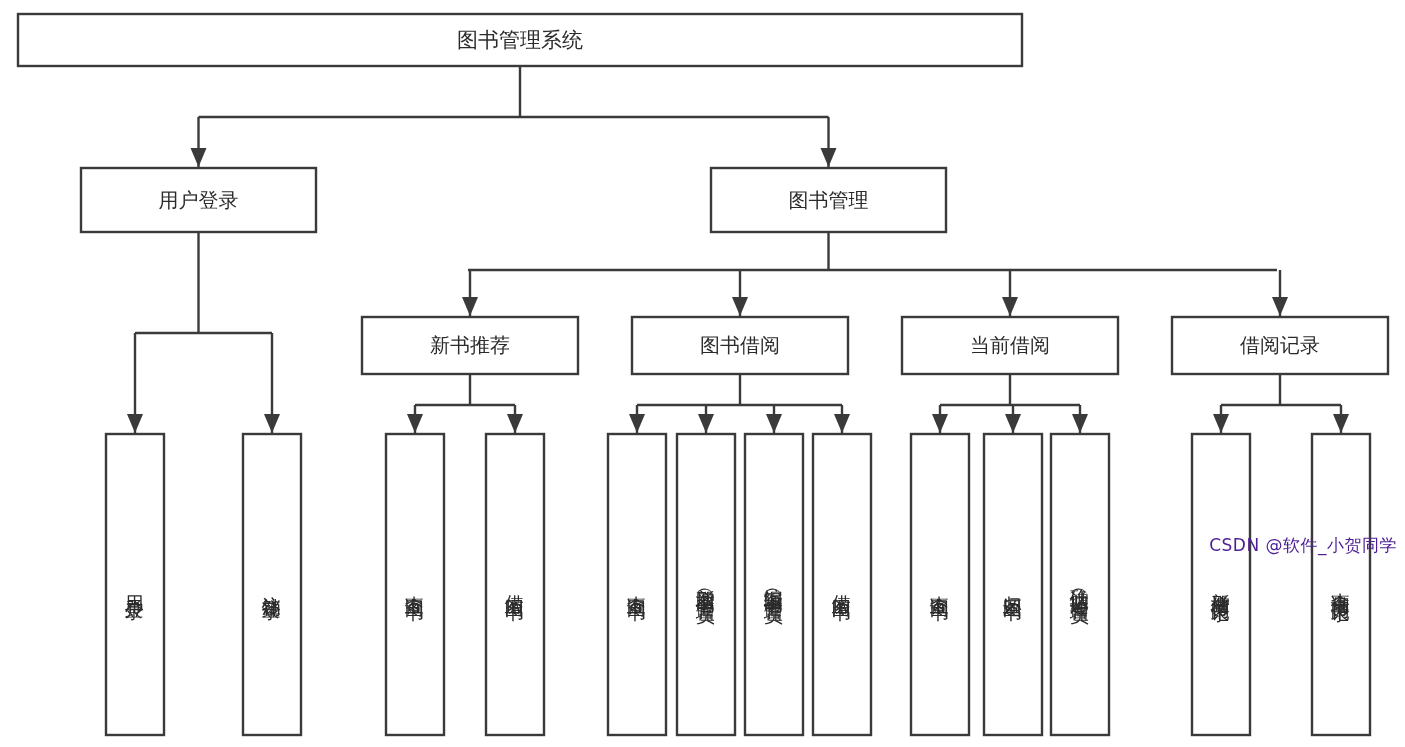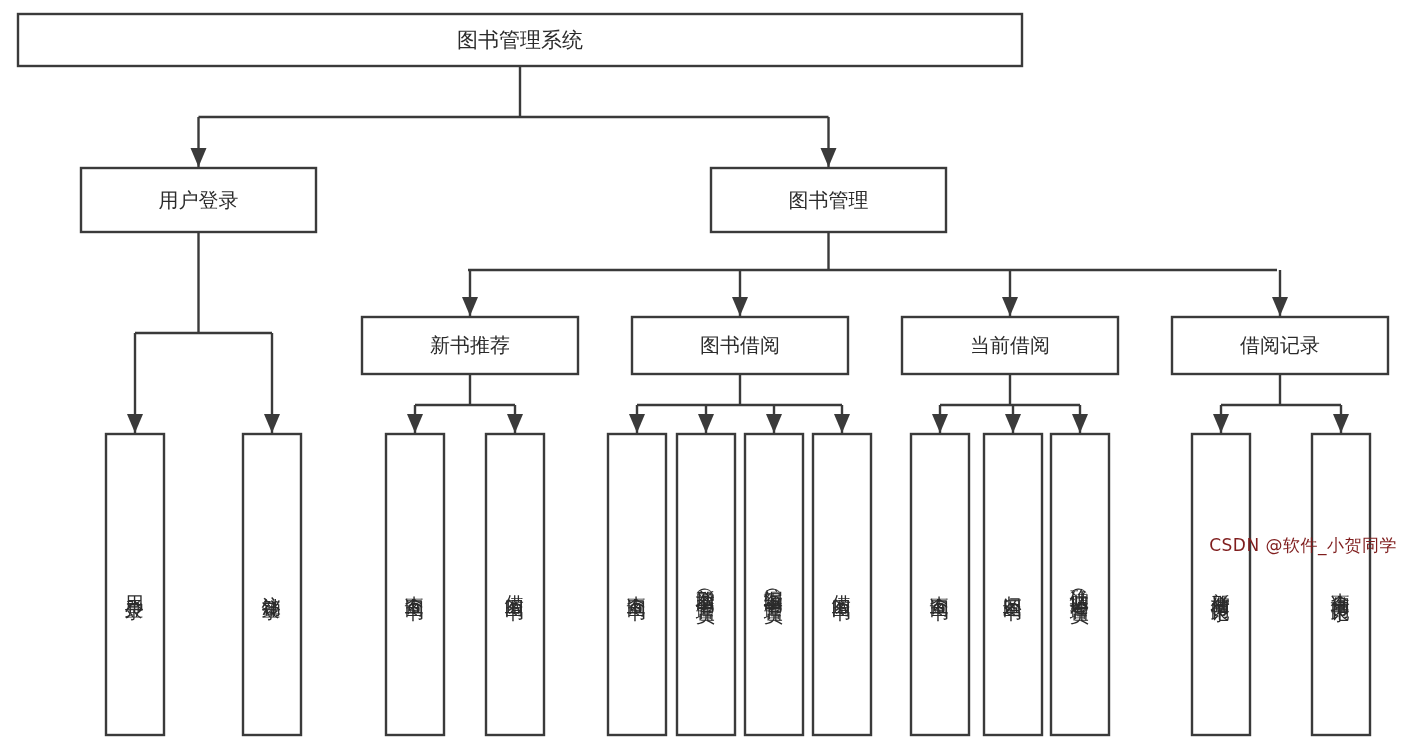--- a/index.html
+++ b/index.html
@@ -71,21 +71,21 @@
     color: #2b2b2b;
     text-align: center;
     white-space: nowrap;
   }
   .watermark {
     position: absolute;
     right: 8px;
     bottom: 4px;
     font-family: "DejaVu Sans", "Liberation Sans", sans-serif;
     font-size: 17px;
-    color: #7f1d1d;
+    color: #4c1d95;
     letter-spacing: 0.5px;
     white-space: nowrap;
   }
 </style>
 </head>
 <body>
 
 <div id="diagram-root">
 
   <svg class="diagram-canvas" id="diagram-svg" viewBox="0 0 1405 747">

